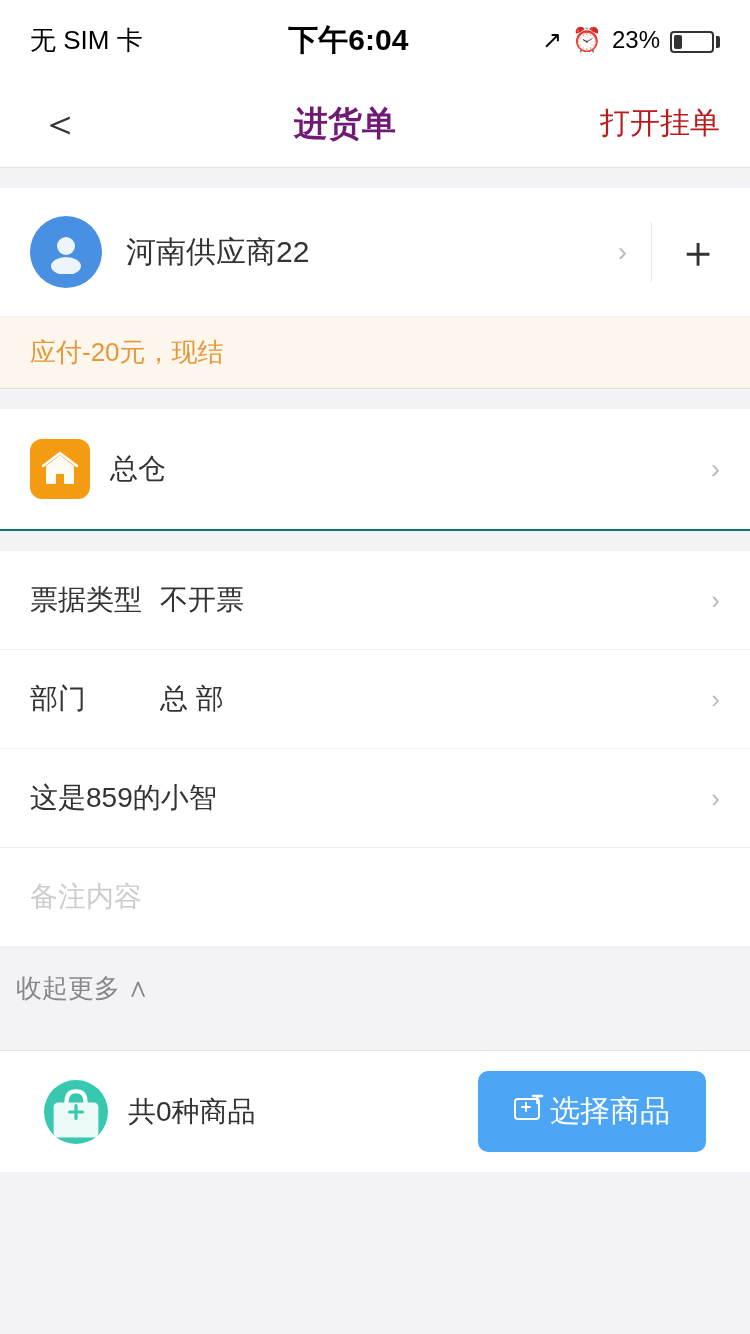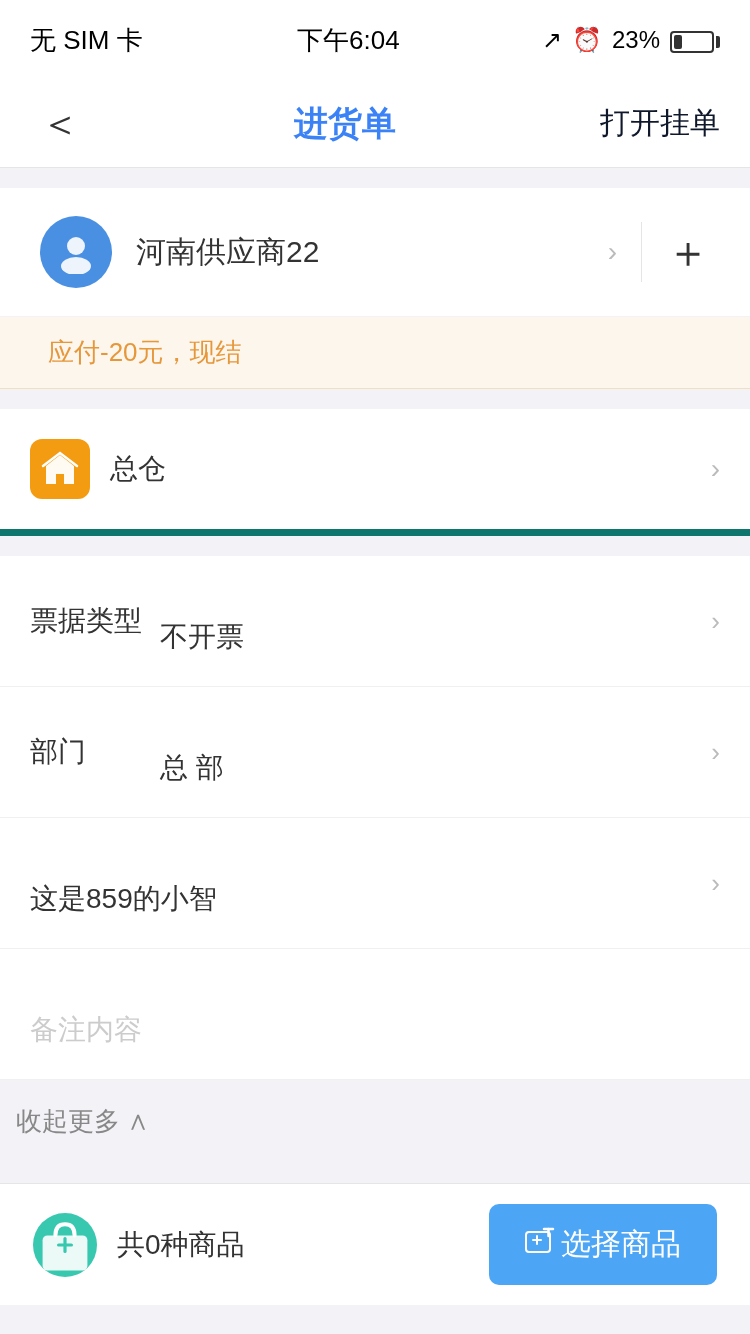--- a/index.html
+++ b/index.html
@@ -26,22 +26,22 @@
       font-size: 26px;
       color: #000;
       gap: 40px;
     }
     .status-left {
       display: flex;
       align-items: center;
       gap: 12px;
     }
     .status-center {
-      font-size: 26px;
-      font-weight: 400;
+      font-size: 30px;
+      font-weight: 700;
     }
     .status-right {
       display: flex;
       align-items: center;
       gap: 10px;
     }
 
     
     .nav-bar {
       width: 750px;
@@ -55,25 +55,25 @@
     }
     .nav-back {
       font-size: 40px;
       color: #333;
       cursor: pointer;
       padding: 10px;
     }
     .nav-title {
       font-size: 34px;
       font-weight: 600;
-      color: #3b82f6;
+      color: #701a75;
     }
     .nav-action {
       font-size: 30px;
-      color: #0f172a;
+      color: #b91c1c;
       cursor: pointer;
     }
 
     
     .content {
       background: #f2f2f7;
     }
 
     
     .section-gap {
@@ -83,21 +83,21 @@
 
     
     .card {
       background: #fff;
     }
 
     
     .supplier-row {
       display: flex;
       align-items: center;
-      padding: 28px 40px;
+      padding: 28px 30px;
       background: #fff;
       border-bottom: 1px solid #f2f2f7;
     }
     .supplier-avatar {
       width: 72px;
       height: 72px;
       border-radius: 50%;
       background: #4a90e2;
       display: flex;
       align-items: center;
@@ -126,33 +126,33 @@
     .add-btn {
       font-size: 44px;
       color: #333;
       cursor: pointer;
       line-height: 1;
     }
 
     
     .notice-bar {
       background: #fdf6ec;
-      padding: 18px 48px;
+      padding: 18px 30px;
       font-size: 26px;
       color: #e6973a;
       border-bottom: 1px solid #f0e0c0;
     }
 
     
     .list-row {
       display: flex;
       align-items: center;
       padding: 30px 30px;
       background: #fff;
-      border-bottom: 7px solid #0f766e;
+      border-bottom: 2px solid #0f766e;
       min-height: 90px;
     }
     .list-row-icon {
       width: 60px;
       height: 60px;
       border-radius: 12px;
       background: #f39c12;
       display: flex;
       align-items: center;
       justify-content: center;
@@ -178,21 +178,20 @@
     .form-label {
       font-size: 28px;
       color: #333;
       width: 130px;
       flex-shrink: 0;
     }
     .form-value {
       flex: 1;
       font-size: 28px;
       color: #333;
-      margin-top: 32px;
     }
     .form-placeholder {
       color: #ccc;
     }
     .form-chevron {
       color: #bbb;
       font-size: 26px;
       margin-left: 10px;
     }
 
@@ -206,21 +205,21 @@
       font-size: 26px;
       color: #888;
       cursor: pointer;
       gap: 8px;
     }
 
     
     .bottom-bar {
       display: flex;
       align-items: center;
-      padding: 20px 33px;
+      padding: 20px 44px;
       background: #fff;
       border-top: 1px solid #e5e5e5;
     }
     .product-icon-wrap {
       width: 64px;
       height: 64px;
       border-radius: 50%;
       background: #38c8b0;
       display: flex;
       align-items: center;

